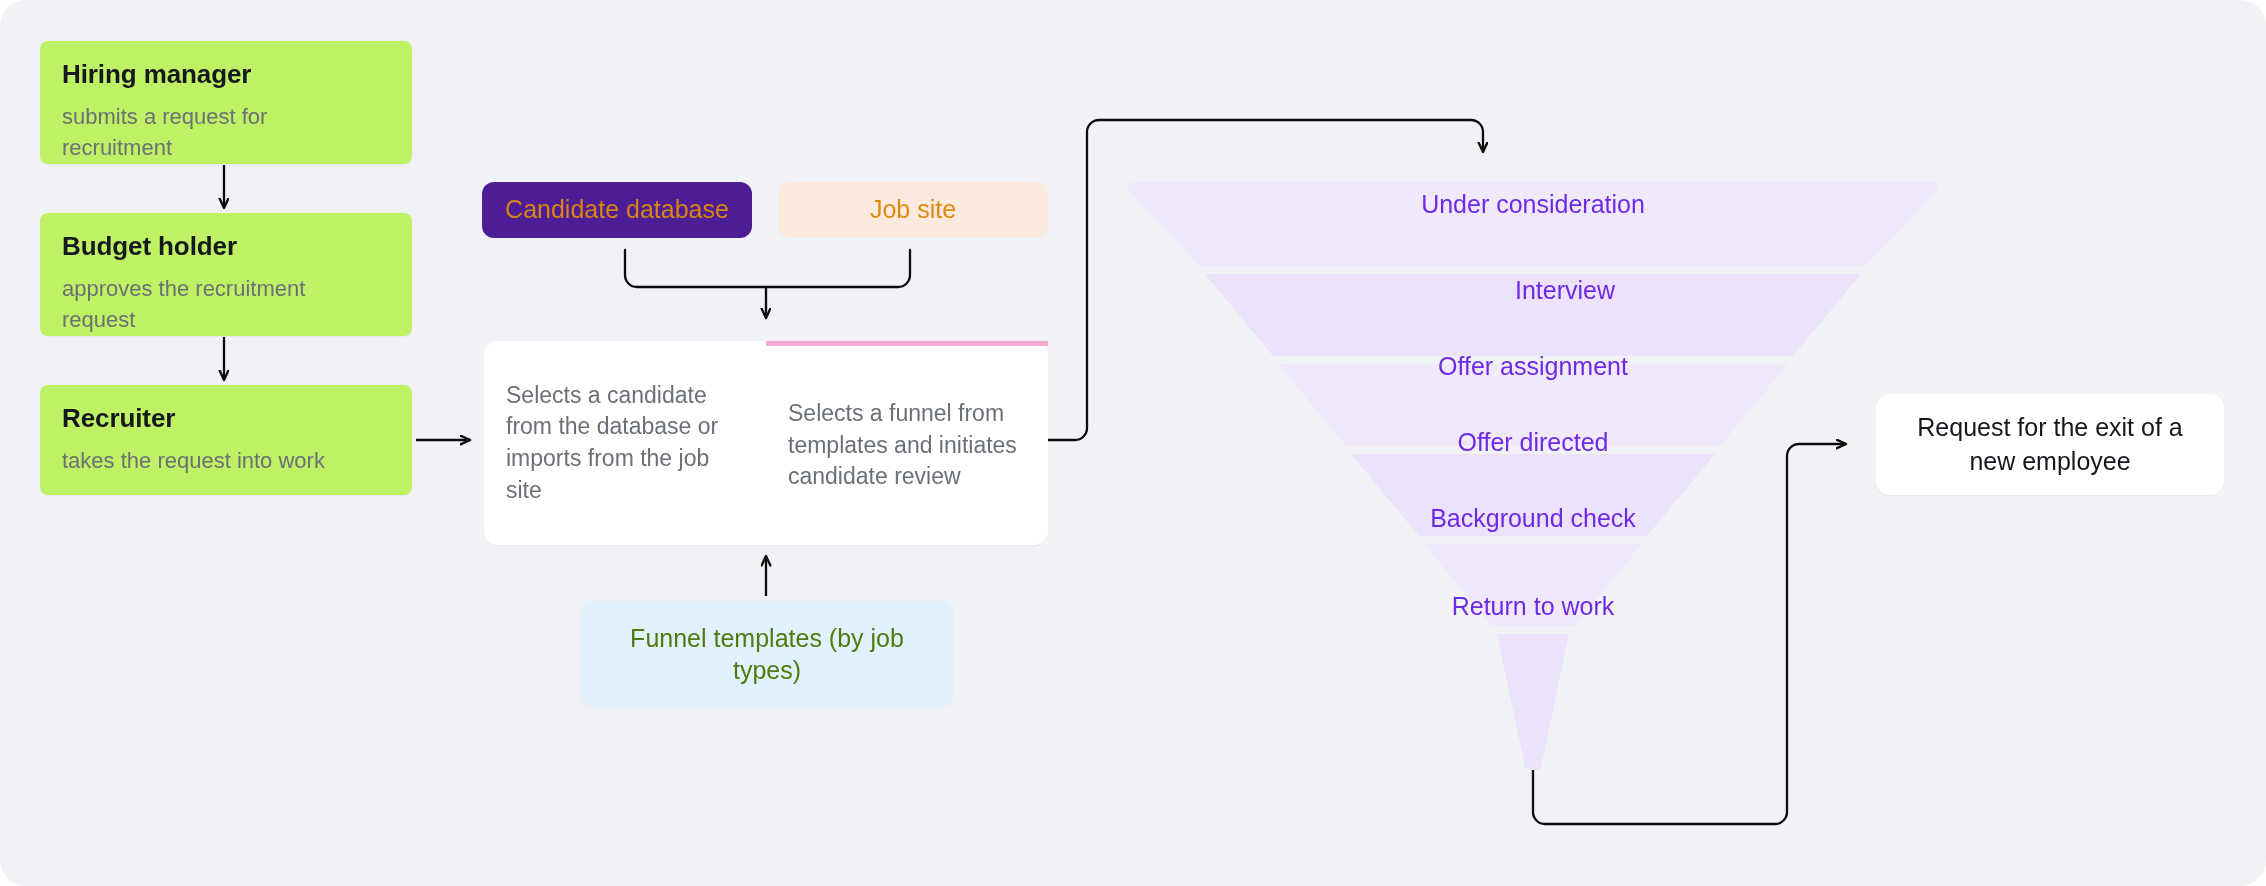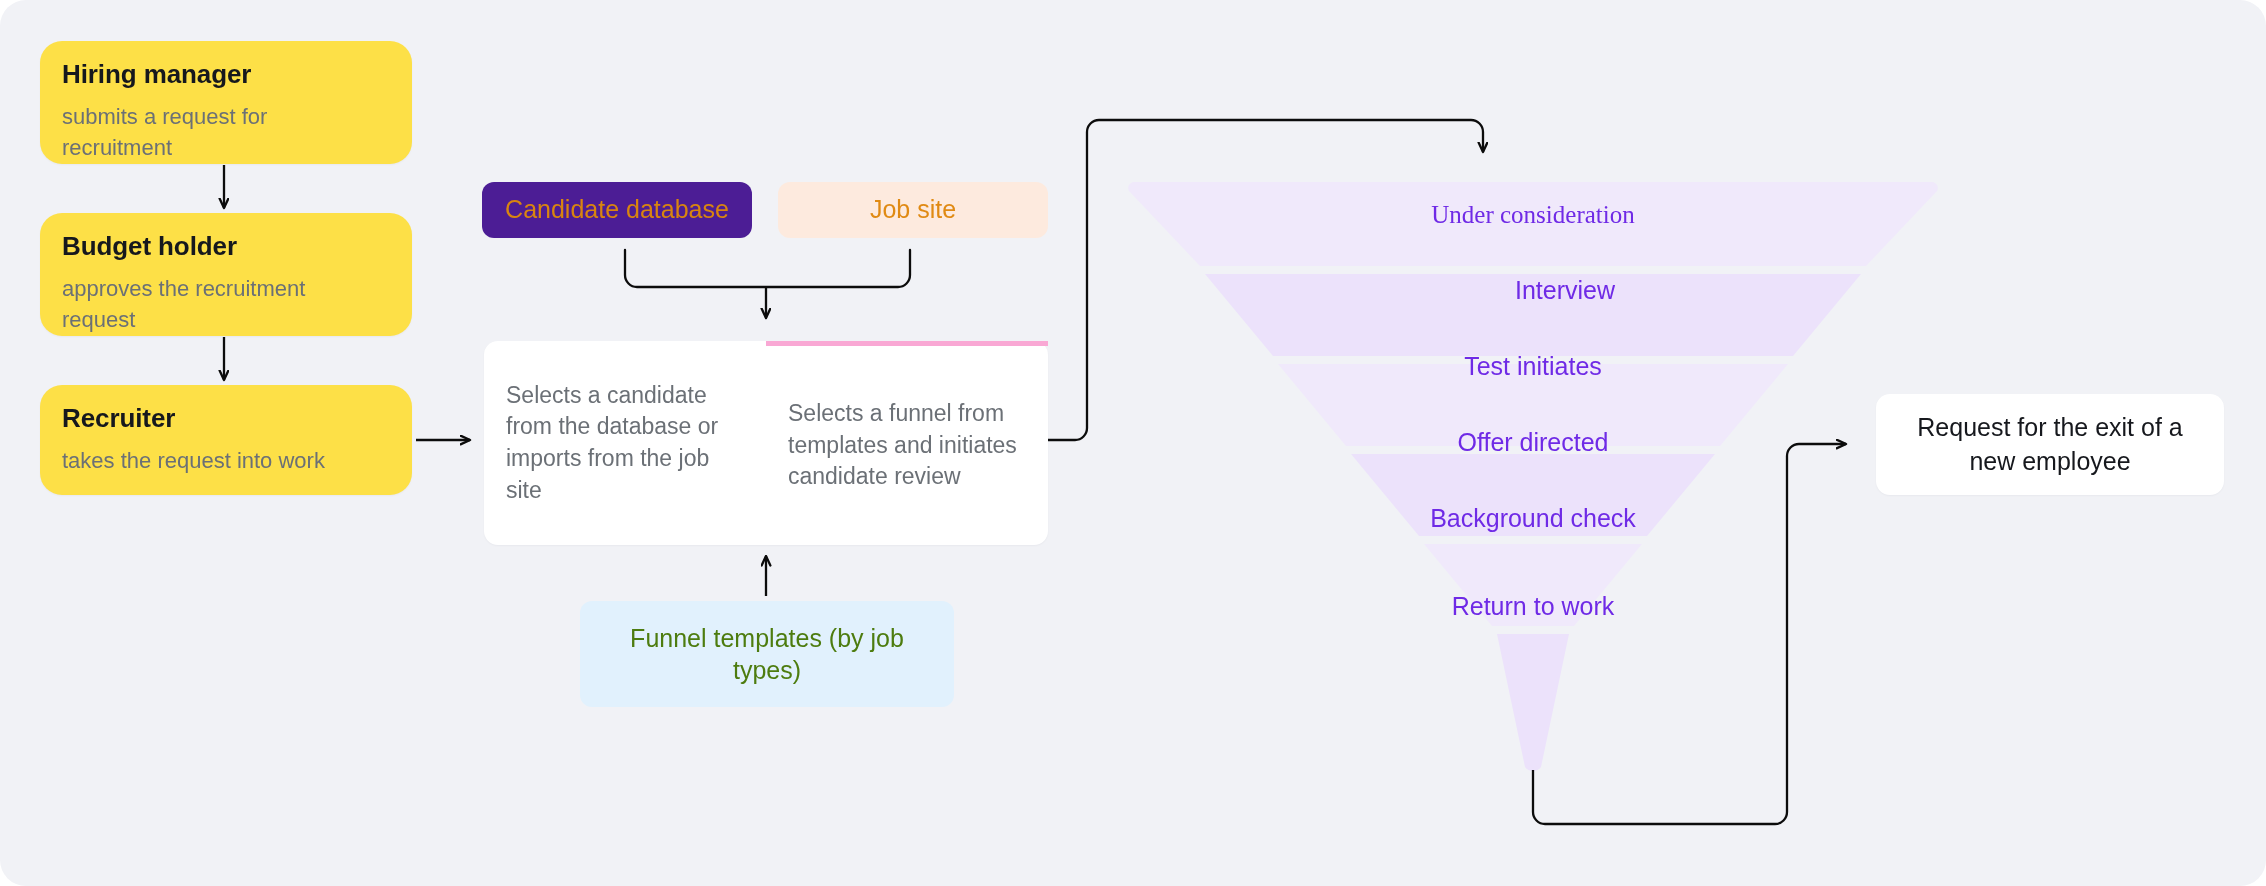--- a/index.html
+++ b/index.html
@@ -33,22 +33,22 @@
   }
   svg.layer { pointer-events: none; }
 
   .node {
     position: absolute;
     box-sizing: border-box;
   }
 
   
   .actor-card {
-    background: #fde047;
-    border-radius: 22px;
+    background: #bef264;
+    border-radius: 8px;
     padding: 18px 32px 20px 22px;
     box-shadow: 0 1px 2px rgba(16,24,40,0.04);
   }
   .actor-title {
     font-size: 26px;
     font-weight: 600;
     color: #16181d;
     letter-spacing: -0.1px;
     line-height: 1.2;
     margin-bottom: 12px;
@@ -196,23 +196,23 @@
 
   <div class="node action-card" style="left:484px; top:341px; width:564px; height:204px;">
     <div class="action-row">Selects a candidate from the database or imports from the job site</div>
     <div class="action-row">Selects a funnel from templates and initiates candidate review</div>
   </div>
 
   <div class="node chip-blue" style="left:580px; top:601px; width:374px; height:106px;">
     <span>Funnel templates (by job types)</span>
   </div>
 
-  <div class="funnel-label" style="left:1533px; top:214px;font-family:Liberation Serif, serif;">Under consideration</div>
+  <div class="funnel-label" style="left:1533px; top:204px;">Under consideration</div>
   <div class="funnel-label" style="left:1533px; top:290px;margin-left:32px;">Interview</div>
-  <div class="funnel-label" style="left:1533px; top:366px;">Test initiates</div>
+  <div class="funnel-label" style="left:1533px; top:366px;">Offer assignment</div>
   <div class="funnel-label" style="left:1533px; top:442px;">Offer directed</div>
   <div class="funnel-label" style="left:1533px; top:518px;">Background check</div>
   <div class="funnel-label" style="left:1533px; top:606px;">Return to work</div>
 
   <div class="node exit-card" style="left:1876px; top:394px; width:348px; height:101px;">
     <span>Request for the exit of a new employee</span>
   </div>
 </div>
 
 </body></html>

